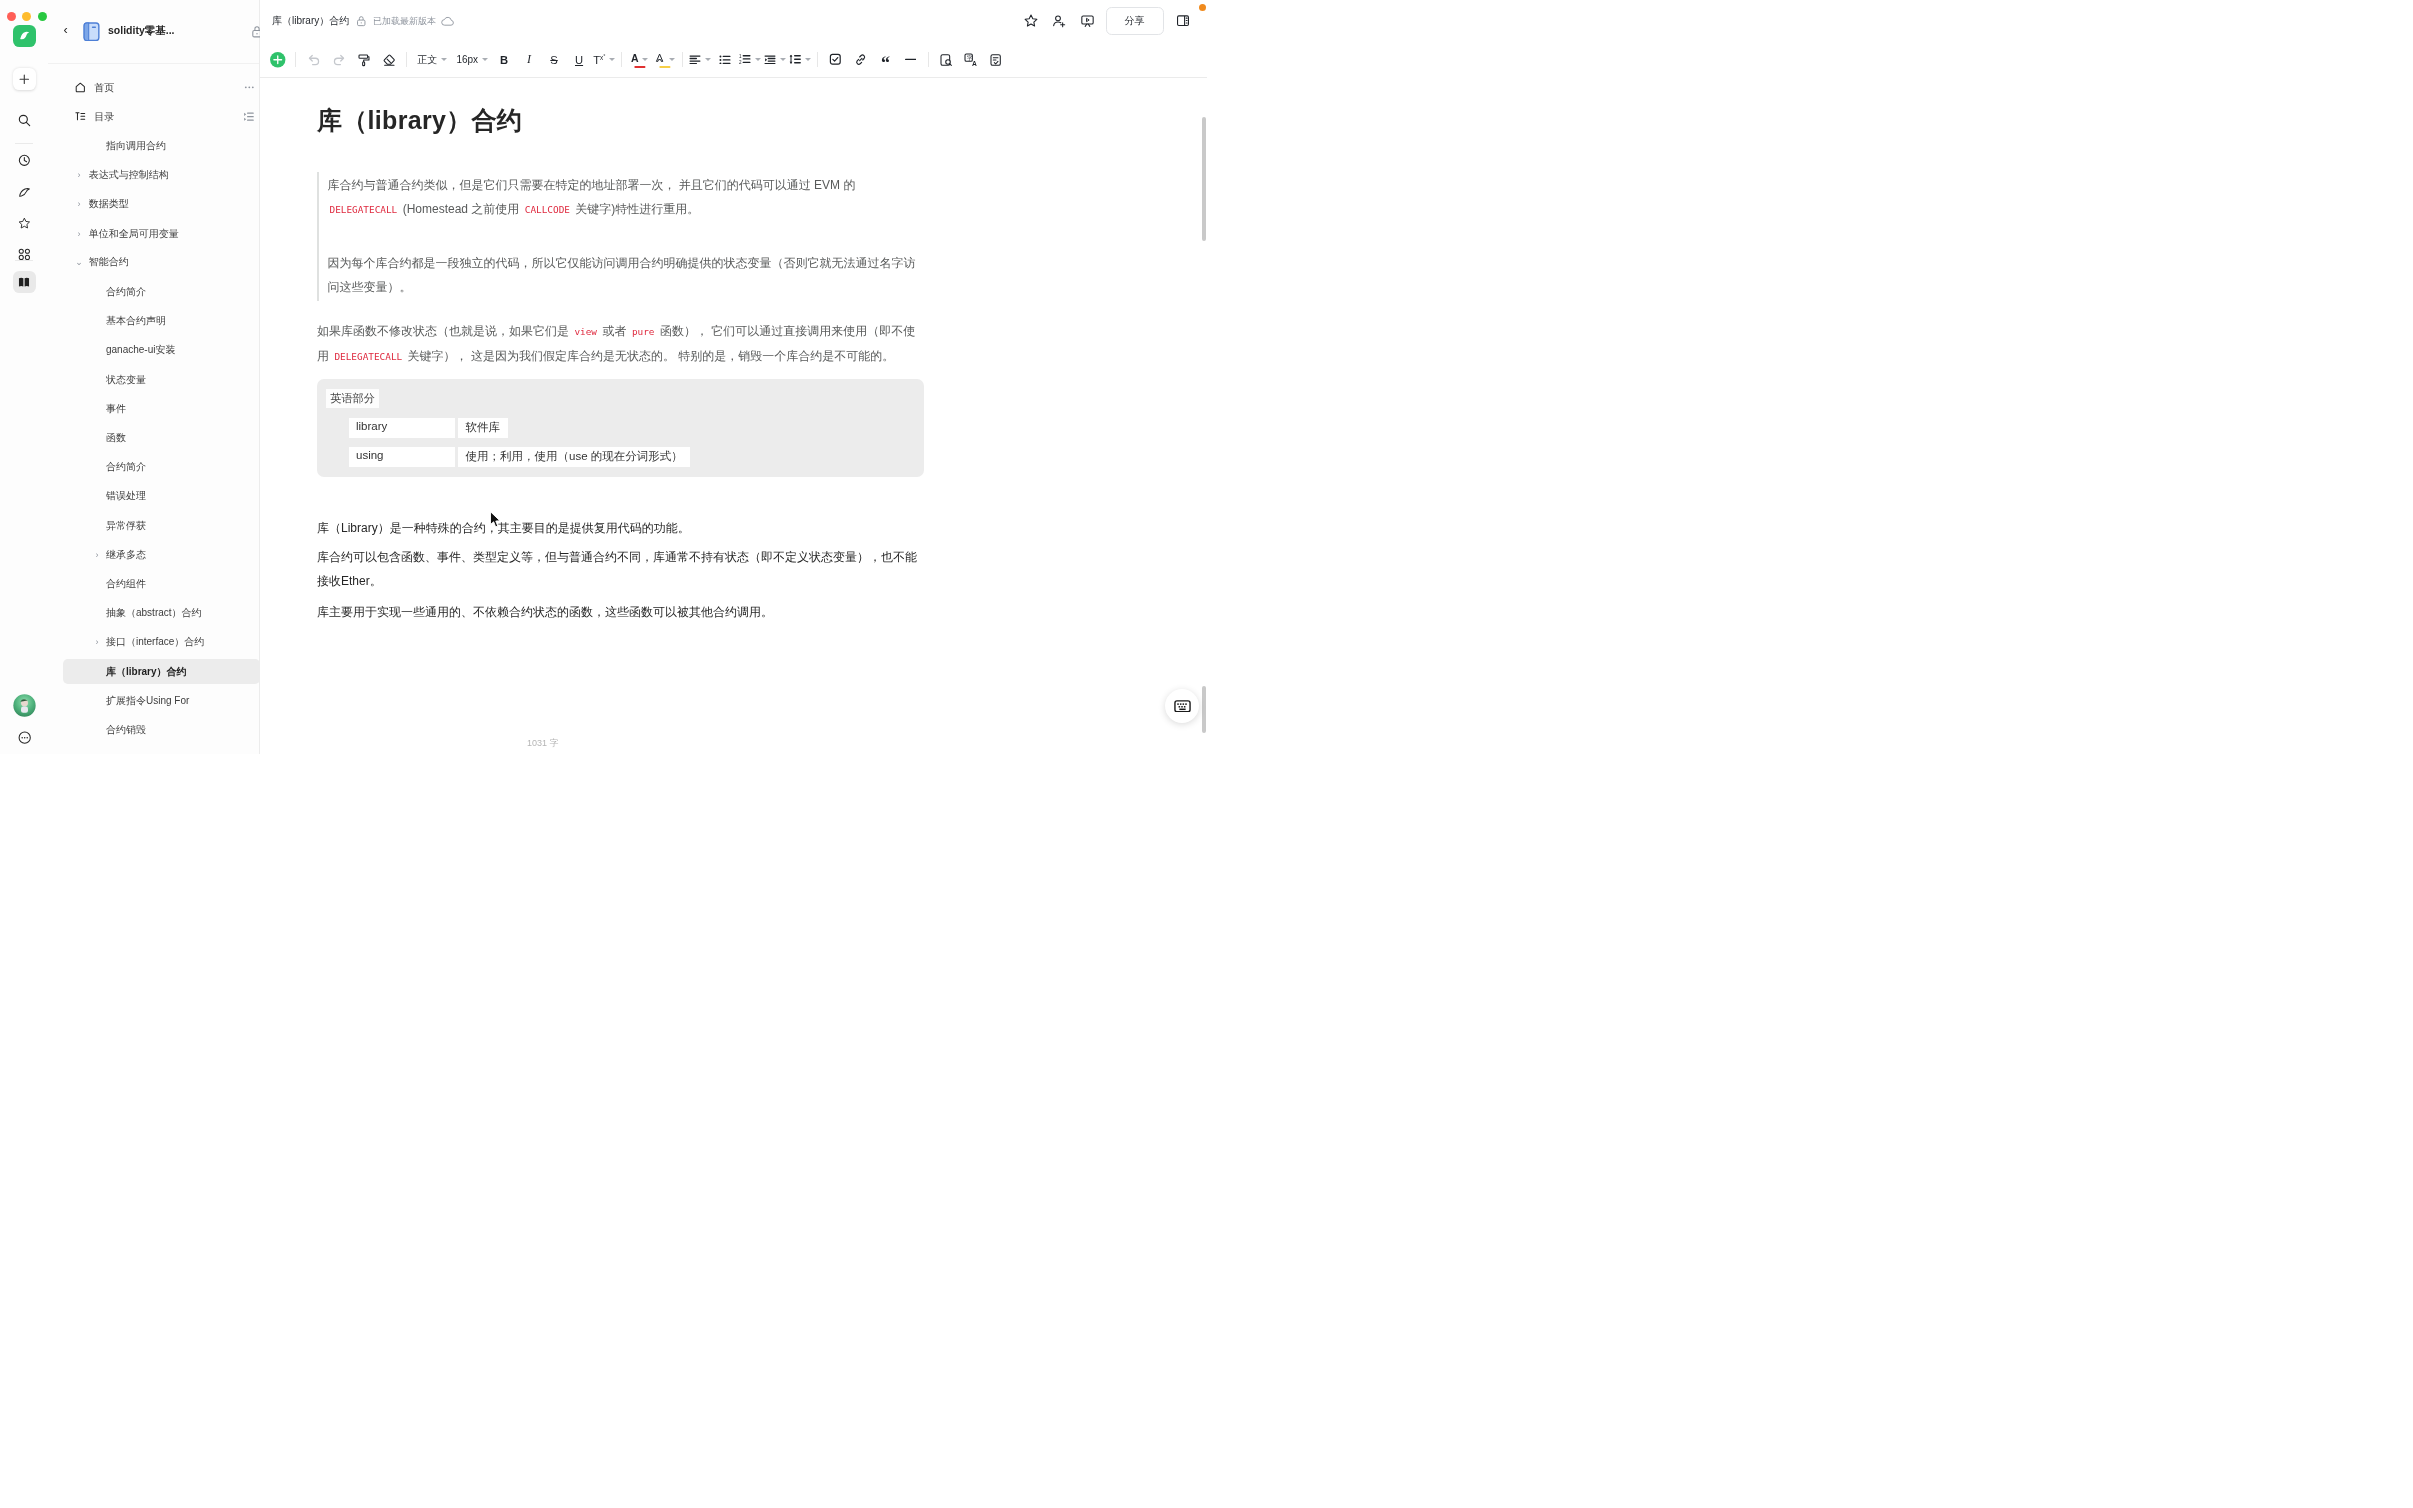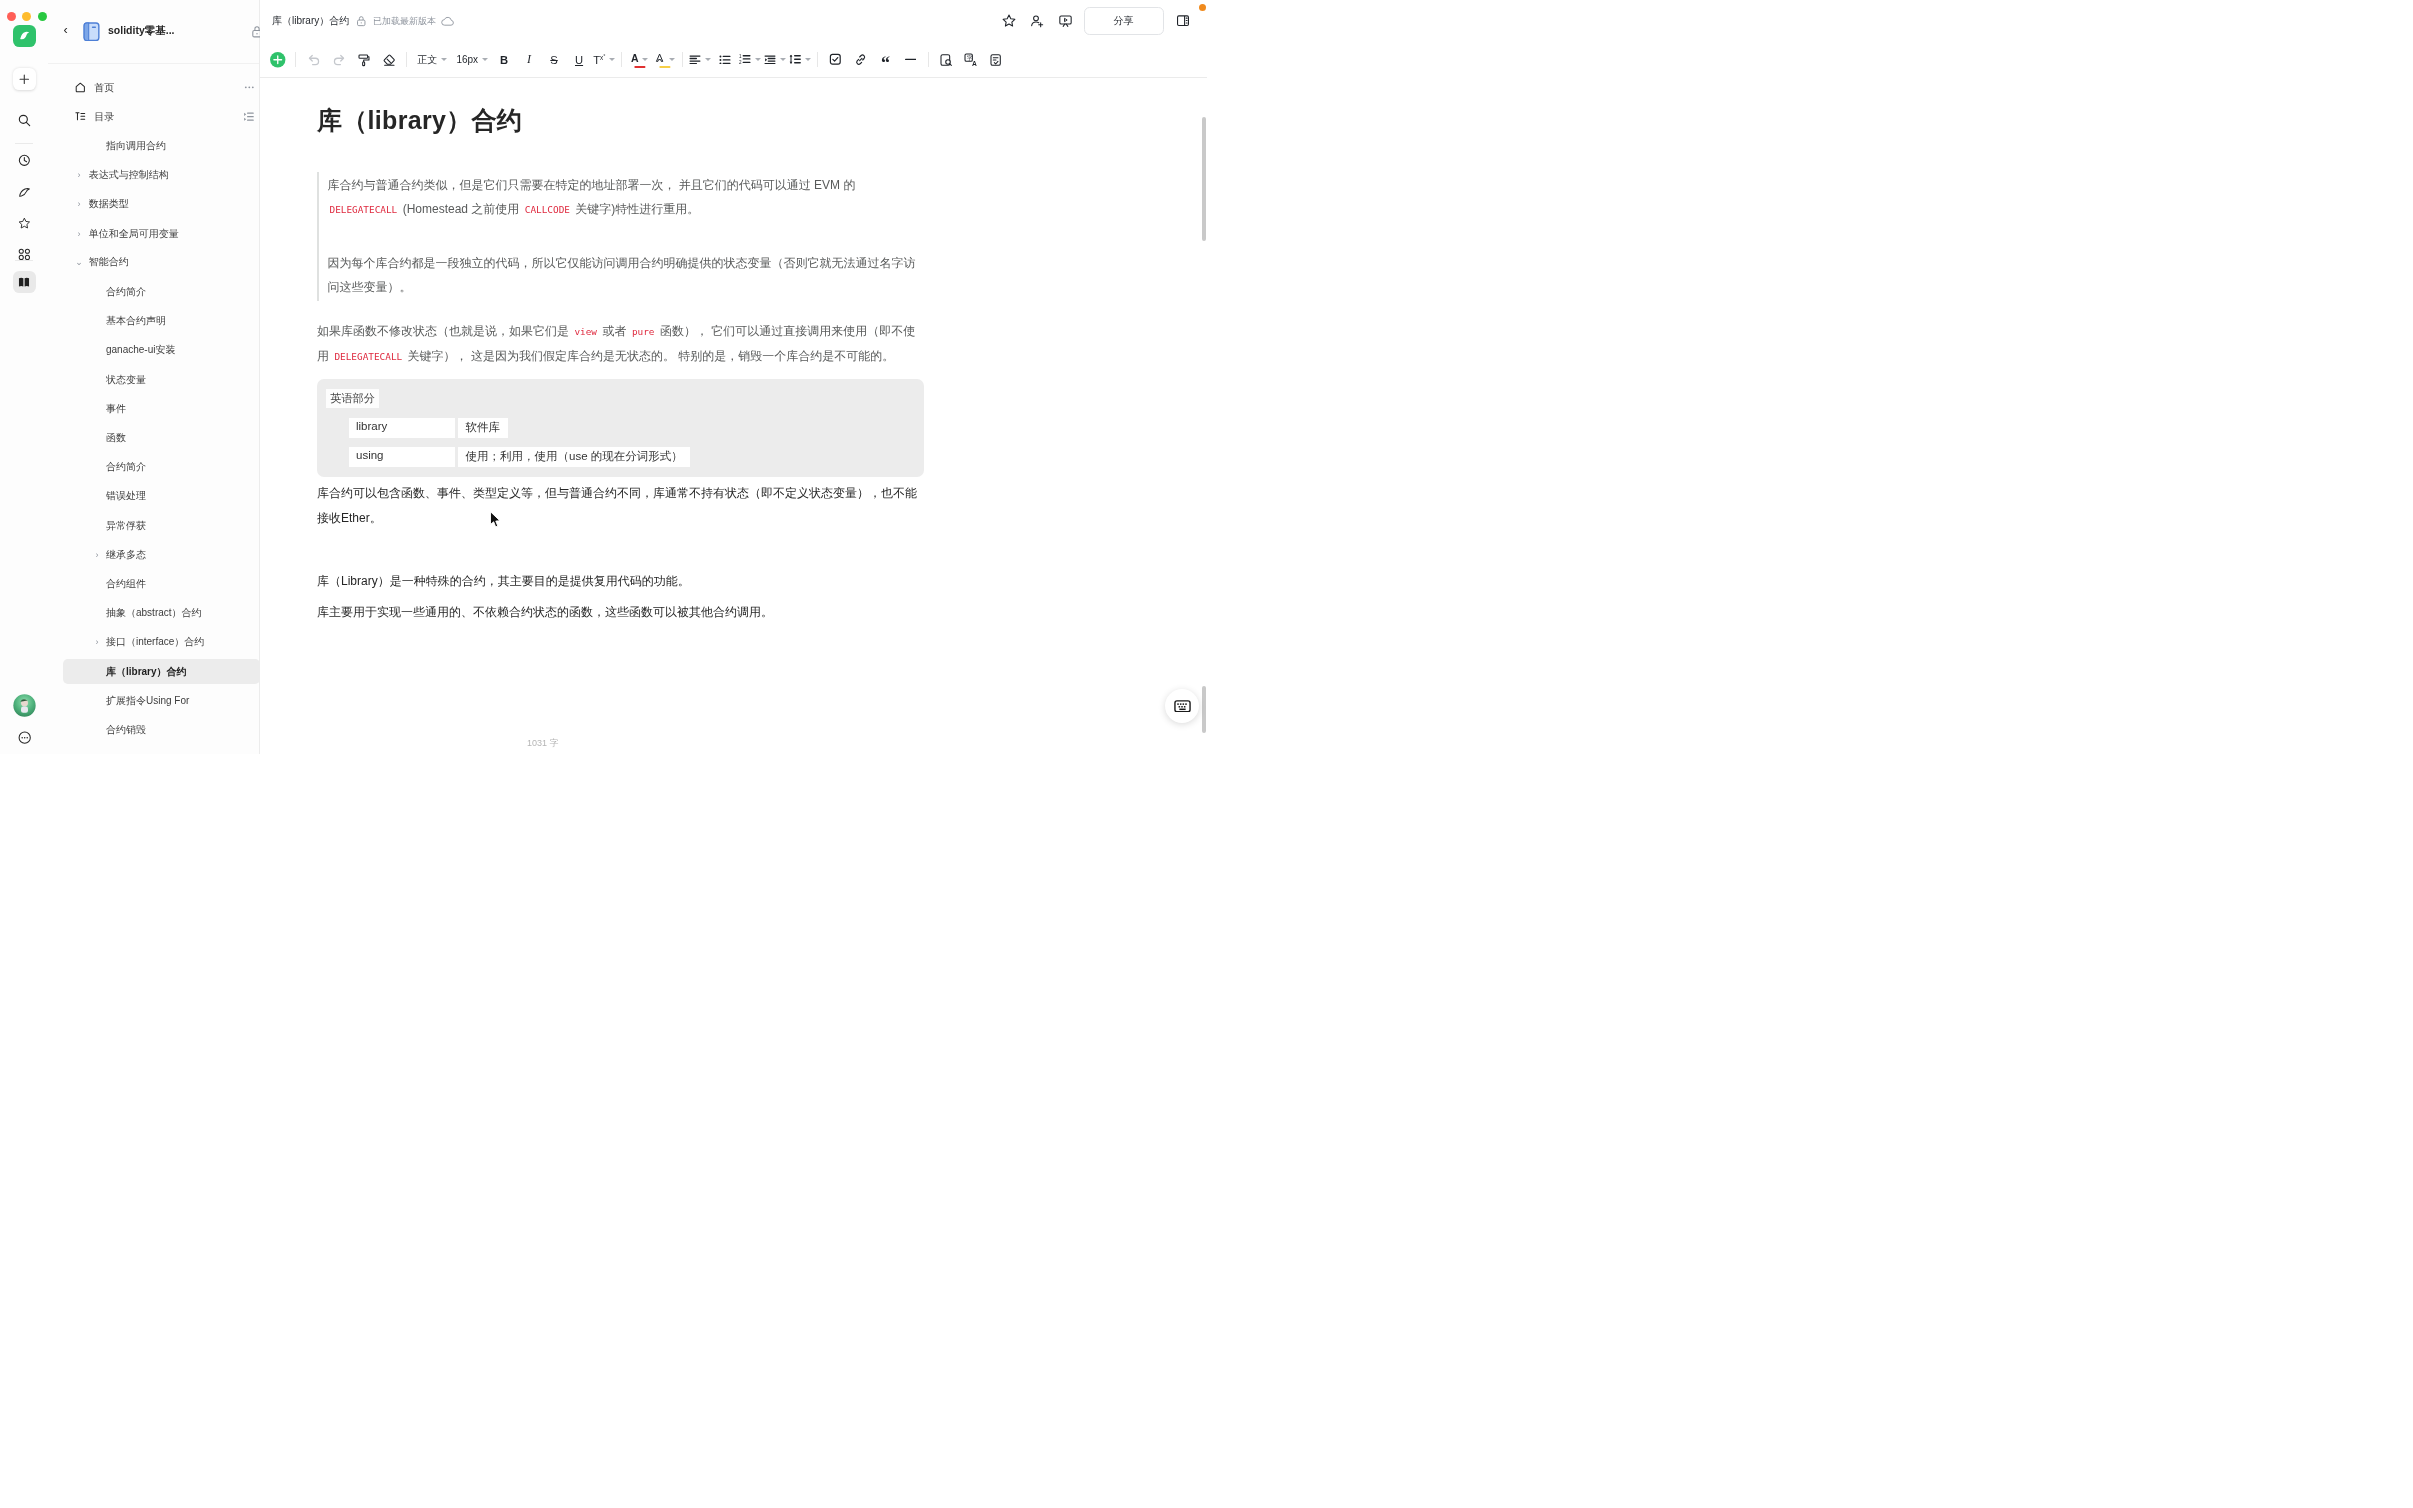--- a/index.html
+++ b/index.html
@@ -27,21 +27,21 @@
   .chev1{position:relative;margin-left:36px;margin-right:4.2px;} .lab1{margin-left:50px;}
   .nav-ico{margin-left:18px;margin-right:7.7px;display:flex;}
   .trail{position:absolute;right:12.6px;color:#8f959e;display:flex;}
   
   #main{position:absolute;left:260px;top:0;right:0;height:754px;background:#fff;}
   #topbar{position:absolute;left:0;top:0;right:0;height:42px;display:flex;align-items:center;}
   #doc-title{font-size:10px;color:#1f2329;font-weight:500;margin-left:12px;white-space:nowrap;}
   #load-status{font-size:9px;color:#8f959e;margin-left:6.3px;white-space:nowrap;}
   #topbar-right{position:absolute;right:9.8px;top:0;height:42px;display:flex;align-items:center;}
   .tb-ico{width:28px;height:28px;display:flex;align-items:center;justify-content:center;cursor:pointer;}
-  #share-btn{height:26.5px;padding:0 29px;border:0.7px solid #e2e4e7;border-radius:5.6px;background:#fff;
+  #share-btn{height:26.5px;padding:0 18px;border:0.7px solid #e2e4e7;border-radius:5.6px;background:#fff;
              font-size:10px;color:#1f2329;display:flex;align-items:center;margin:0 5.6px 0 4.2px;cursor:pointer;}
   #orange-dot{position:absolute;right:0.7px;top:3.5px;width:7.7px;height:7.7px;border-radius:50%;background:var(--dot-orange);}
   
   #toolbar{position:absolute;left:0;top:42px;right:0;height:36px;border-bottom:0.7px solid #ebebeb;
            display:flex;align-items:center;padding-left:5.6px;box-sizing:border-box;}
   .t-item{height:24px;min-width:25px;display:flex;align-items:center;justify-content:center;border-radius:4.2px;cursor:pointer;color:#1f2329;}
   .t-sep{width:0.7px;height:15.4px;background:#e7e7e7;margin:0 4.9px;}
   .t-caret{width:0;height:0;border-left:3.1px solid transparent;border-right:3.1px solid transparent;border-top:3.5px solid #a9adb3;margin-left:3.5px;}
   .t-label{font-size:10px;}
   .t-dis{color:#c5c8cd;}
@@ -511,22 +511,22 @@
       <div class="eng-row" style="top:39px">
         <span class="eng-cell1">library</span>
         <span class="eng-cell2">软件库</span>
       </div>
       <div class="eng-row" style="top:68px">
         <span class="eng-cell1">using</span>
         <span class="eng-cell2">使用；利用，使用（use 的现在分词形式）</span>
       </div>
     </div>
 
+    <p class="p-dark" style="margin-top:39px">库（Library）是一种特殊的合约，其主要目的是提供复用代码的功能。</p>
     <p class="p-dark" style="margin-top:4.9px">库合约可以包含函数、事件、类型定义等，但与普通合约不同，库通常不持有状态（即不定义状态变量），也不能接收Ether。</p>
-    <p class="p-dark" style="margin-top:39px">库（Library）是一种特殊的合约，其主要目的是提供复用代码的功能。</p>
     <p class="p-dark" style="margin-top:6.3px">库主要用于实现一些通用的、不依赖合约状态的函数，这些函数可以被其他合约调用。</p>
   </div>
 
   <div id="outline">
     <div id="outline-title">大纲</div>
     <div id="outline-track"></div>
     <div id="outline-indicator"></div>
     <div id="outline-list">
       <div class="o-item active">使用库的好处:</div>
       <div class="o-item">注意事项:</div>

